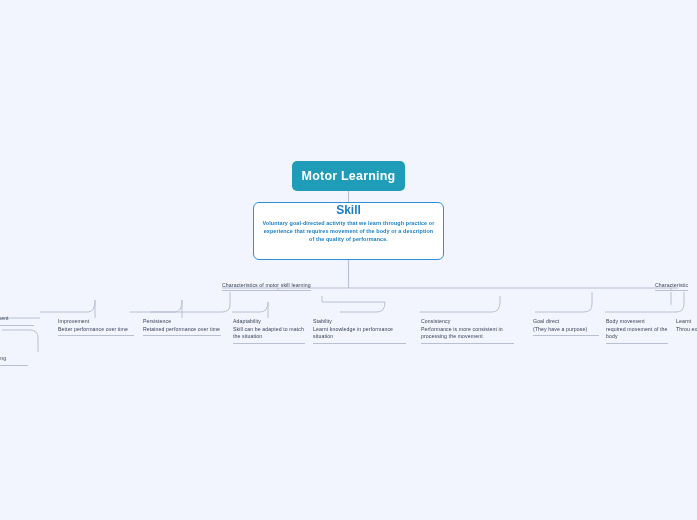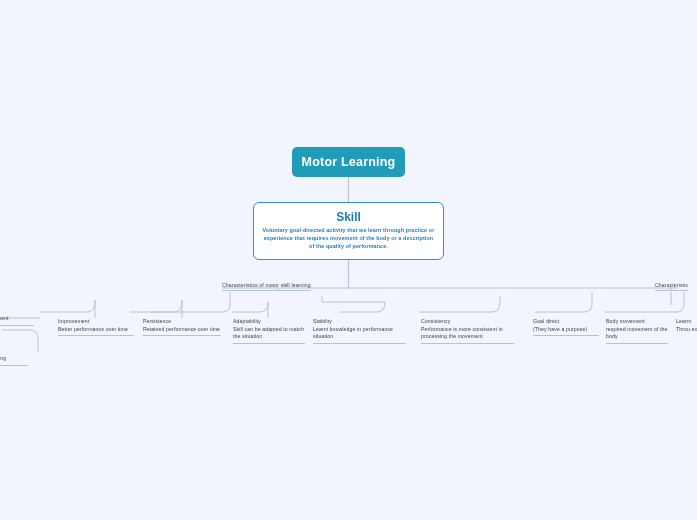--- a/index.html
+++ b/index.html
@@ -27,21 +27,21 @@
     top: 0;
     width: 697px;
     height: 520px;
     pointer-events: none;
   }
 
   
   .root-node {
     position: absolute;
     left: 292px;
-    top: 147px;
+    top: 161px;
     width: 113px;
     height: 30px;
     background: #1f9cb8;
     border-radius: 5px;
     display: flex;
     align-items: center;
     justify-content: center;
     box-sizing: border-box;
   }
   .root-label {
@@ -56,21 +56,21 @@
   .skill-card {
     position: absolute;
     left: 253px;
     top: 202px;
     width: 191px;
     height: 58px;
     background: #ffffff;
     border: 1.3px solid #2f8fd8;
     border-radius: 6px;
     box-sizing: border-box;
-    padding-top: 7px;
+    padding-top: 0;
   }
   .skill-title {
     color: #1a7fc1;
     font-size: 12px;
     font-weight: bold;
     text-align: center;
     line-height: 14px;
   }
   .skill-desc {
     color: #1a7fc1;

